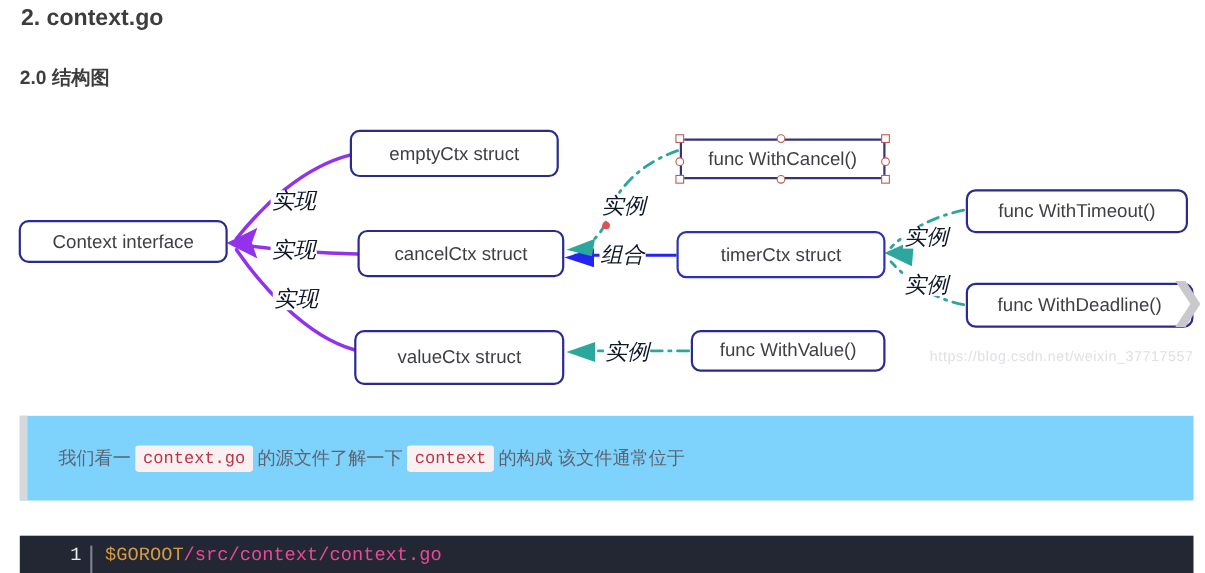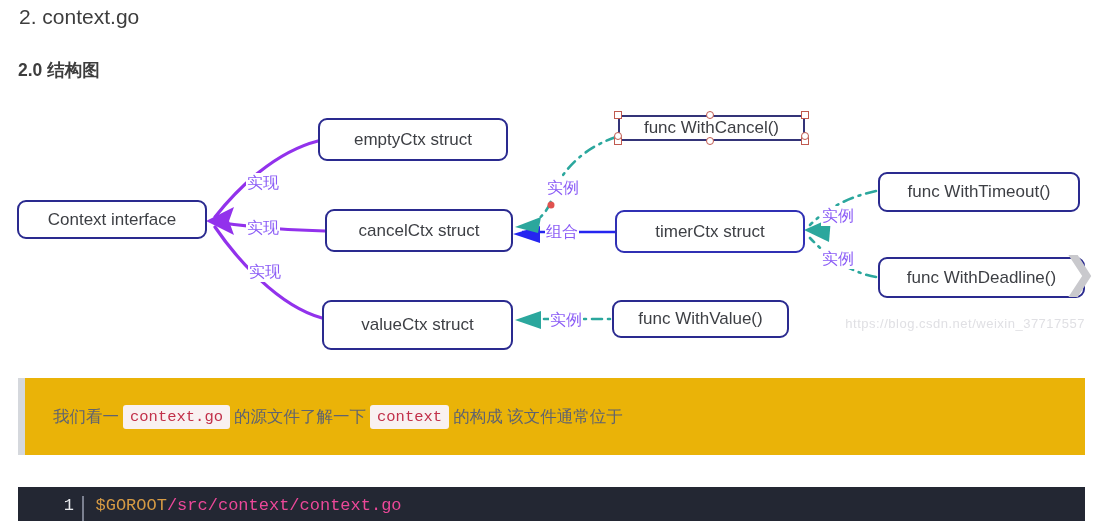--- a/index.html
+++ b/index.html
@@ -9,72 +9,73 @@
   }
   .page {
     position: relative;
     width: 1095px;
     height: 521px;
     background: #ffffff;
     overflow: hidden;
   }
   .h1 {
     position: absolute; left: 19px; top: 5px;
-    font-size: 21px; font-weight: normal; color: #3d3d3d;
+    font-size: 21px; font-weight: bold; color: #3d3d3d;
   }
   .h2 {
     position: absolute; left: 18px; top: 58px;
     font-size: 17.5px; font-weight: bold; color: #3d3d3d;
   }
   svg.connectors { position: absolute; left: 0; top: 0; }
   .node {
     position: absolute;
     background: #ffffff;
     border: 2.5px solid #2a2a8f;
     border-radius: 9px;
     display: flex; align-items: center; justify-content: center;
     font-size: 17px; color: #3d3f44;
     white-space: nowrap;
   }
   .node.ctx-if     { left: 17px;  top: 200px; width: 190px; height: 39px; }
   .node.empty-ctx  { left: 318px; top: 118px; width: 190px; height: 43px; }
   .node.cancel-ctx { left: 325px; top: 209px; width: 188px; height: 43px; }
   .node.value-ctx  { left: 322px; top: 300px; width: 191px; height: 50px; }
-  .node.with-cancel{ left: 618px; top: 115px; width: 187px; height: 26px; border-radius: 2px; border-color: #343478; }
+  .node.with-cancel{ left: 618px; top: 126px; width: 187px; height: 37px; border-radius: 2px; border-color: #343478; }
   .node.timer-ctx  { left: 615px; top: 210px; width: 190px; height: 43px; border-color: #3030b4; }
-  .node.with-value { left: 612px; top: 300px; width: 177px; height: 38px; }
+  .node.with-value { left: 628px; top: 300px; width: 177px; height: 38px; }
   .node.with-timeout  { left: 878px; top: 172px; width: 202px; height: 40px; }
   .node.with-deadline { left: 878px; top: 257px; width: 207px; height: 41px; }
   .handle {
     position: absolute; width: 8px; height: 8px;
     background: #ffffff; border: 1.5px solid #c05a50;
   }
   .handle.circle { border-radius: 50%; }
   .edge-label {
     position: absolute;
     background: #ffffff;
-    font-size: 16px; color: #8b5cf6;
+    font-size: 20px; color: #0f172a;
     line-height: 20px;
     padding: 0 1px;
     white-space: nowrap;
+    font-style: italic;
   }
   .watermark {
     position: absolute; left: 810px; top: 316px; width: 275px;
     font-size: 13px; color: #e0e0e4; text-align: right;
     letter-spacing: 0.5px;
   }
   .chevron-next {
     position: absolute; left: 1062px; top: 247px;
     font-size: 42px; color: #c9c9cd; font-weight: bold;
     line-height: 52px;
   }
   .blockquote {
     position: absolute; left: 18px; top: 378px;
     width: 1067px; height: 77px;
-    background: #eab308;
+    background: #7dd3fc;
     border-left: 7px solid #d5d8dd;
     display: flex; align-items: center;
     padding-left: 28px;
     font-size: 16.5px; color: #5f6370;
   }
   .inline-code {
     font-family: "Liberation Mono", "DejaVu Sans Mono", monospace;
     font-size: 15.5px; color: #c2304a;
     background: #f9f1f1;
     padding: 3px 7px; margin: 0 4px;

